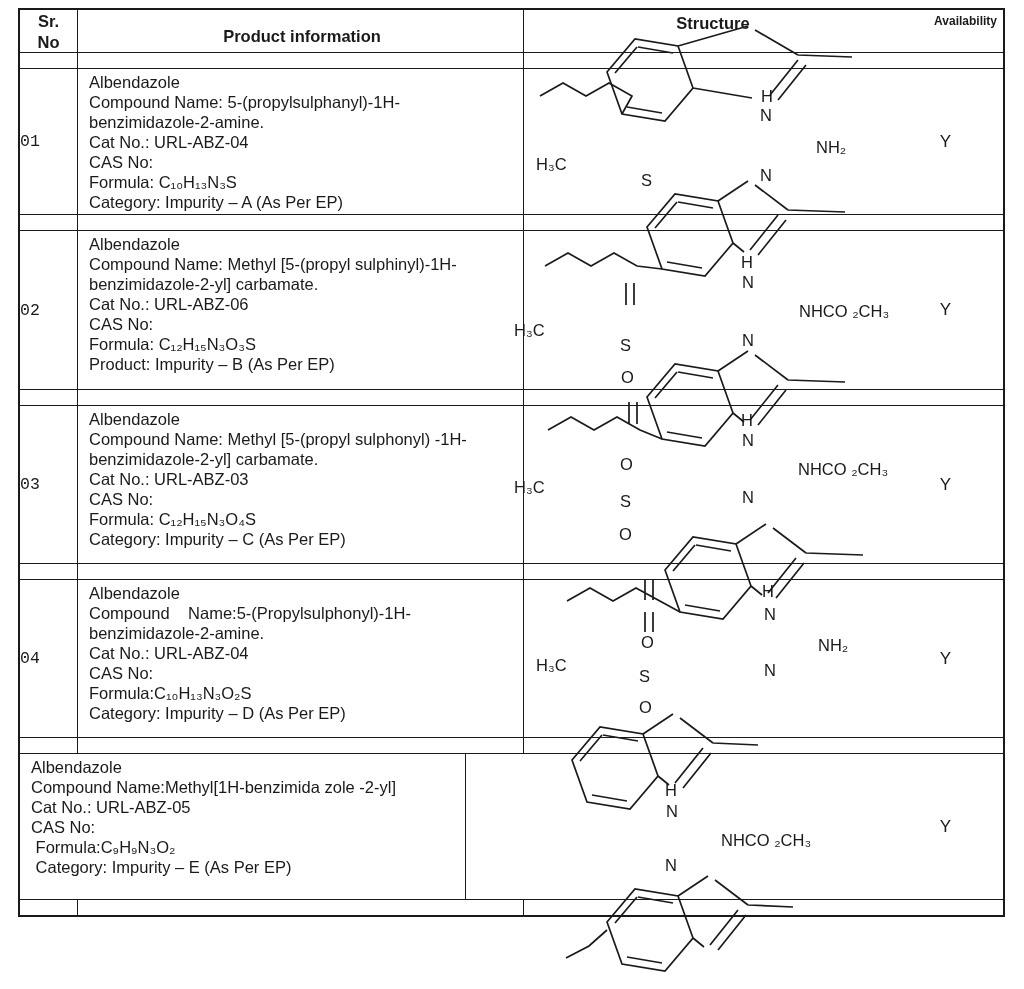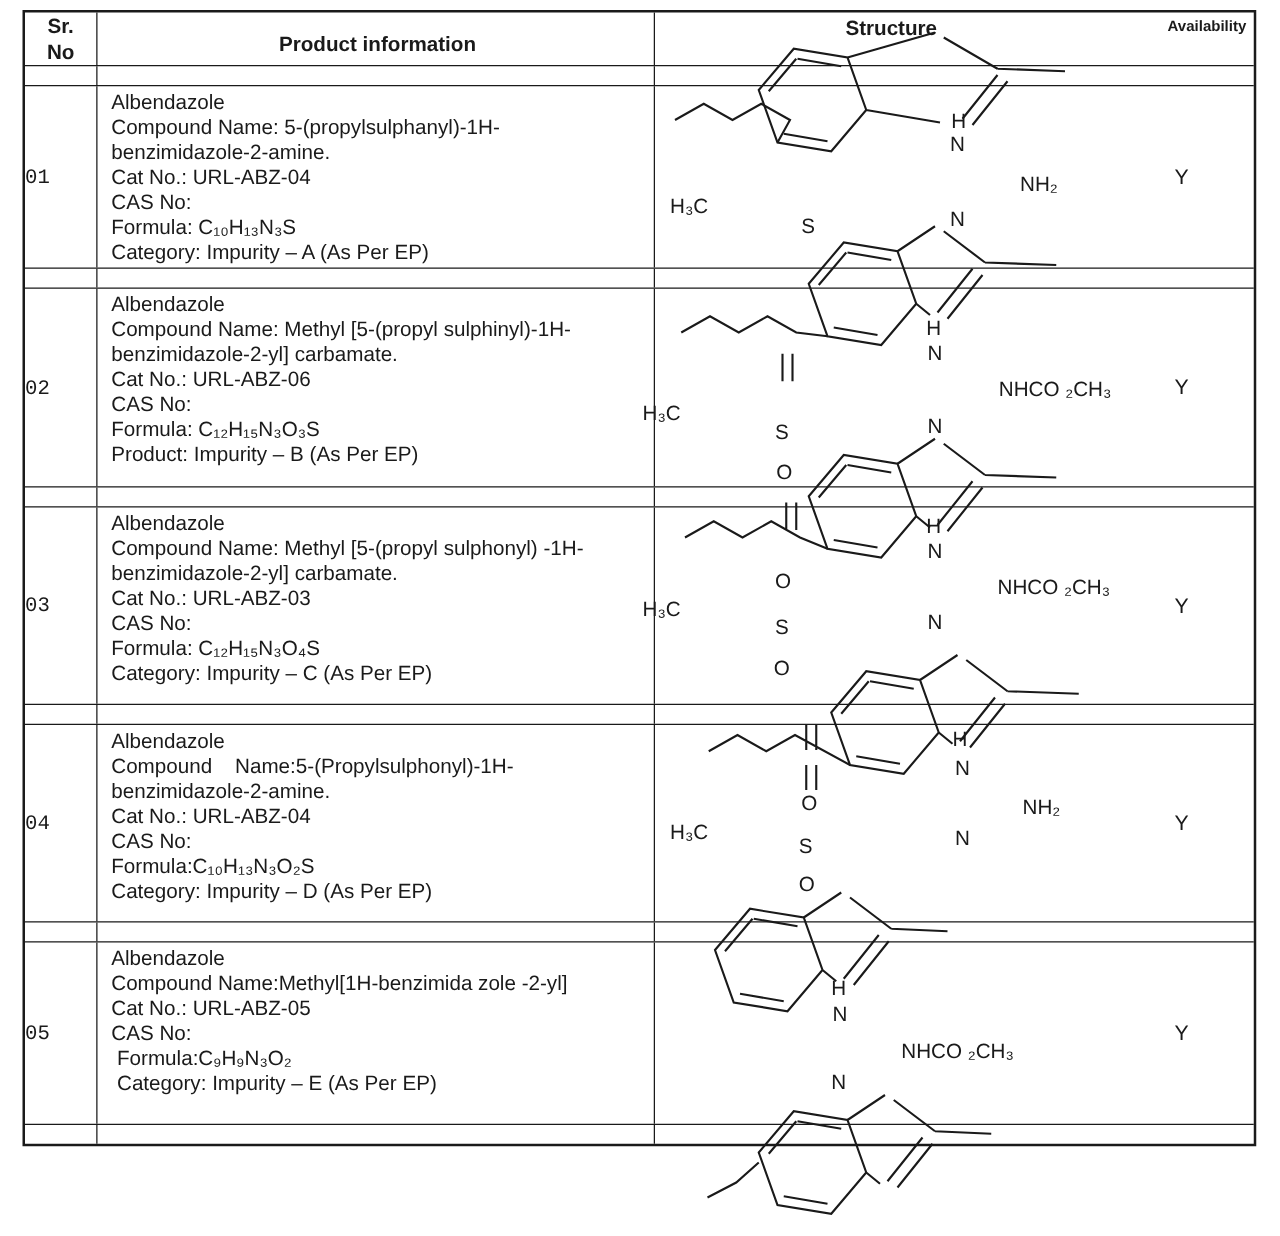--- a/index.html
+++ b/index.html
@@ -140,21 +140,20 @@
       </div>
     </div>
 
     <div class="row h-sp">
       <div class="c1"></div>
         <div class="c2"></div>
         <div class="c3"></div>
     </div>
 
     <div class="row h-r5">
-      <div class="c1 sr">05</div>
       <div class="c2">
         <div class="title-line">Albendazole</div>
         <div class="info-line">Compound Name:Methyl[1H-benzimida zole -2-yl]</div>
         <div class="info-line">Cat No.: URL-ABZ-05</div>
         <div class="info-line">CAS No:</div>
         <div class="info-line"> Formula:C₉H₉N₃O₂</div>
         <div class="info-line"> Category: Impurity – E (As Per EP)</div>
       </div>
       <div class="c3">
         <span class="avail">Y</span>

